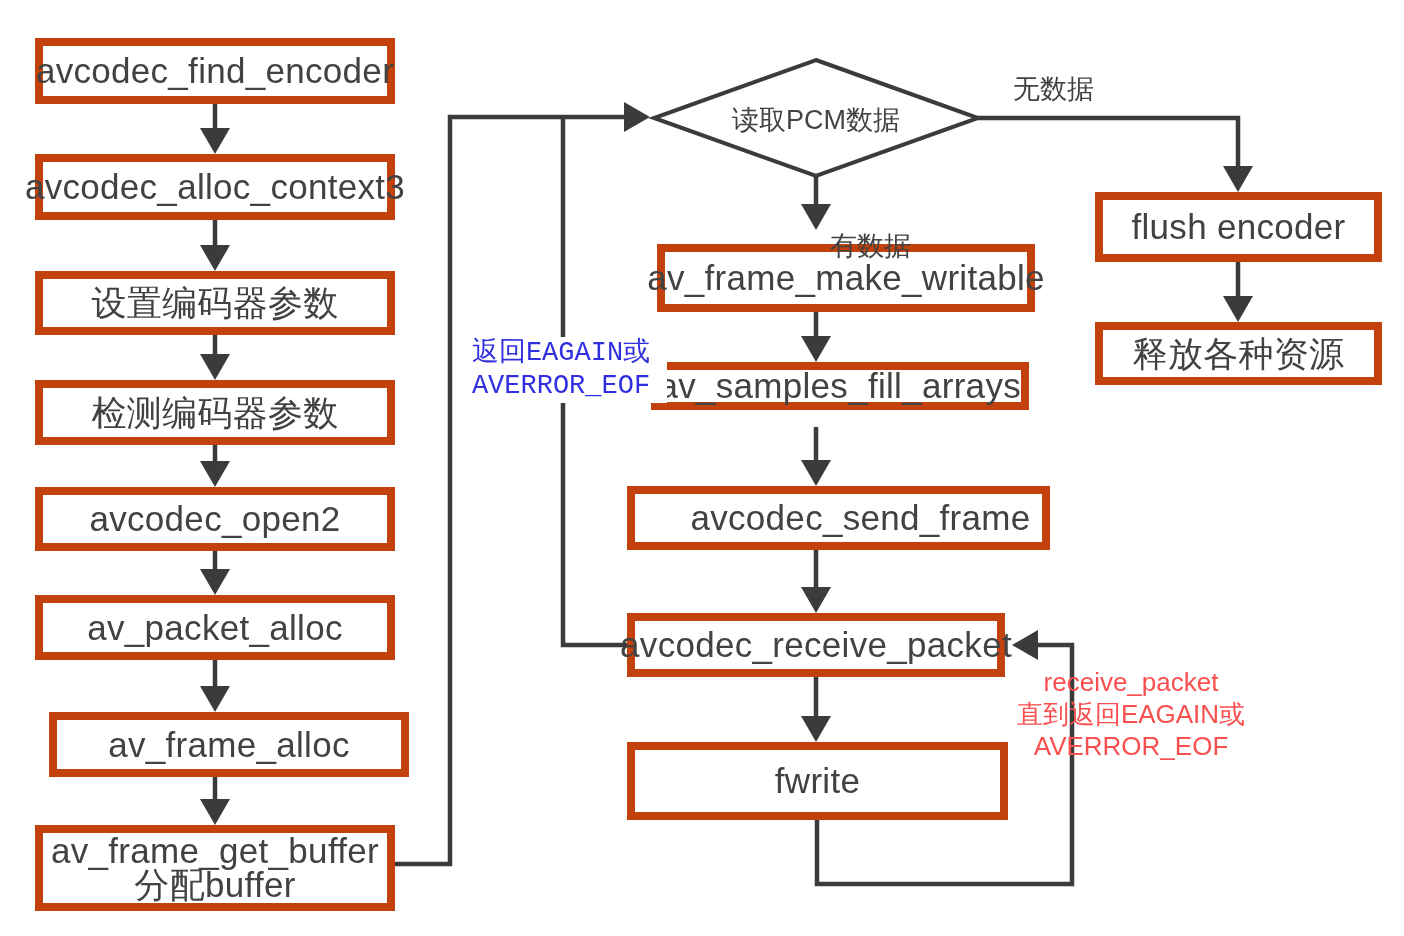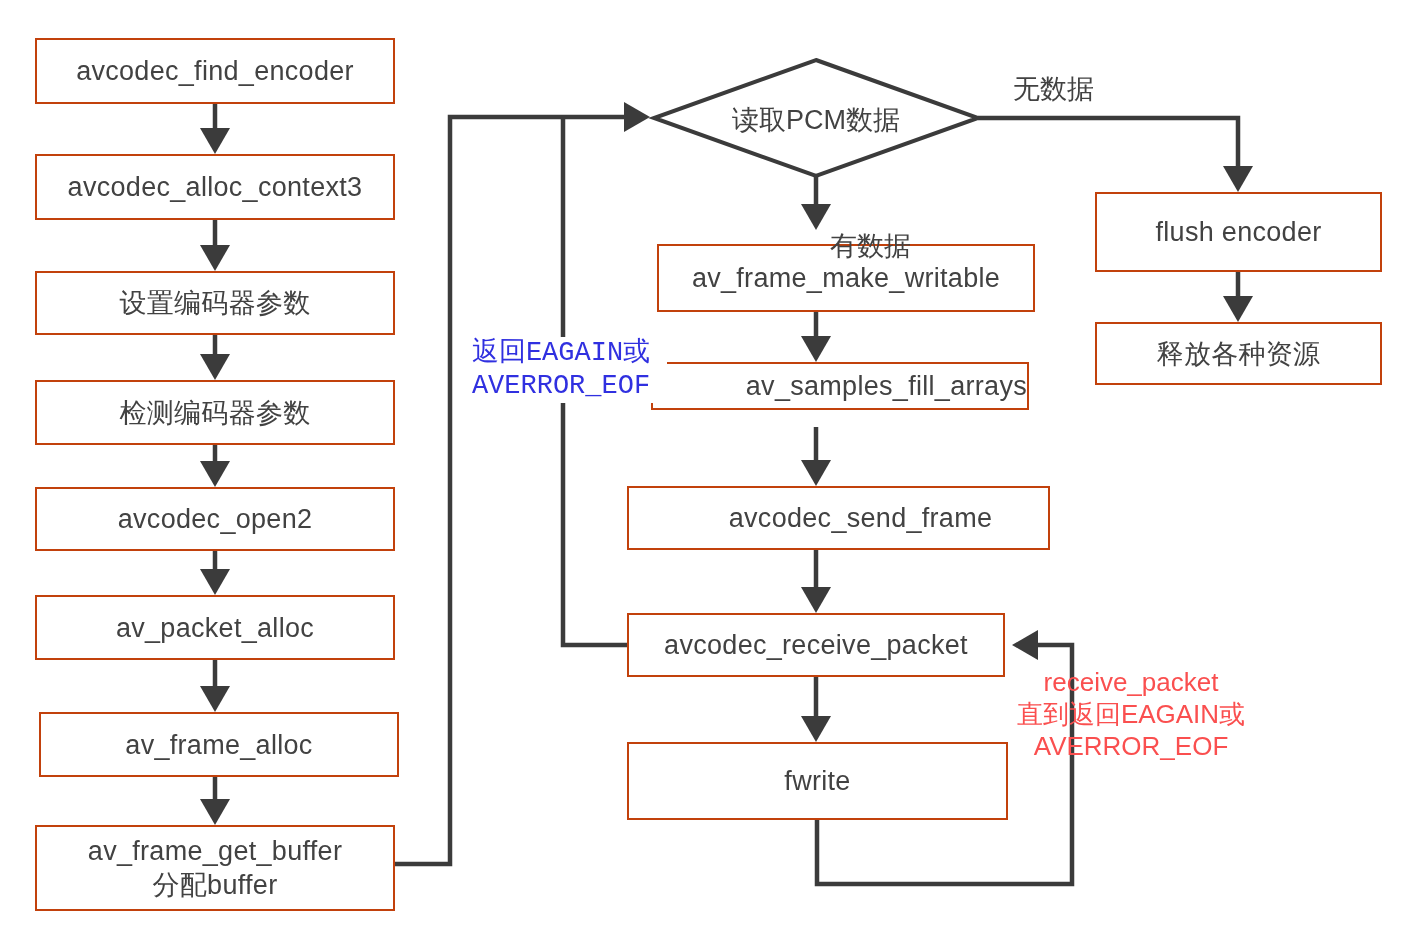--- a/index.html
+++ b/index.html
@@ -6,23 +6,23 @@
   #flowchart-canvas {
     position:relative; width:1404px; height:936px; background:#ffffff;
     font-family:"Liberation Sans", sans-serif; overflow:hidden;
   }
   #connector-layer { position:absolute; left:0; top:0; width:1404px; height:936px; }
   .edge-line { stroke:#3b3b3b; stroke-width:4.5; fill:none; }
   .edge-head { fill:#3b3b3b; stroke:none; }
   .diamond-shape { fill:#ffffff; stroke:#3b3b3b; stroke-width:4; }
   .box {
     position:absolute; box-sizing:border-box; background:#ffffff;
-    border:2px solid #c2410c; display:flex; flex-direction:column;
+    border:8px solid #c2410c; display:flex; flex-direction:column;
     align-items:center; justify-content:center; text-align:center;
-    font-size:27px; line-height:34px; color:#424242; letter-spacing:0.3px;
+    font-size:35px; line-height:34px; color:#424242; letter-spacing:0.3px;
     white-space:nowrap;
   }
   .lbl {
     position:absolute; font-size:27px; color:#424242; white-space:nowrap;
   }
   .ann {
     position:absolute; text-align:center; font-size:27px; line-height:33px;
     white-space:nowrap;
   }
   .ann-blue { color:#3030e0; background:#ffffff;font-family:Liberation Mono, monospace; }
@@ -122,21 +122,21 @@
   </div>
   <div class="box" style="left:35px;top:380px;width:360px;height:65px;">
     <span>检测编码器参数</span>
   </div>
   <div class="box" style="left:35px;top:487px;width:360px;height:64px;">
     <span>avcodec_open2</span>
   </div>
   <div class="box" style="left:35px;top:595px;width:360px;height:65px;">
     <span>av_packet_alloc</span>
   </div>
-  <div class="box" style="left:39px;top:712px;width:360px;height:65px;">
+  <div class="box" style="left:49px;top:712px;width:360px;height:65px;">
     <span>av_frame_alloc</span>
   </div>
   <div class="box" style="left:35px;top:825px;width:360px;height:86px;">
     <span>av_frame_get_buffer</span>
     <span>分配buffer</span>
   </div>
 
   <div class="lbl" style="left:691px;top:102px;width:250px;text-align:center;">读取PCM数据</div>
 
   <div class="box" style="left:627px;top:244px;width:378px;height:68px;margin-left:30px;">
@@ -148,21 +148,21 @@
   <div class="box" style="left:627px;top:486px;width:423px;height:64px;padding-left:44px;">
     <span>avcodec_send_frame</span>
   </div>
   <div class="box" style="left:627px;top:613px;width:378px;height:64px;">
     <span>avcodec_receive_packet</span>
   </div>
   <div class="box" style="left:627px;top:742px;width:381px;height:78px;line-height:36px;">
     <span>fwrite</span>
   </div>
 
-  <div class="box" style="left:1095px;top:192px;width:287px;height:80px;">
+  <div class="box" style="left:1095px;top:192px;width:287px;height:70px;">
     <span>flush encoder</span>
   </div>
   <div class="box" style="left:1095px;top:322px;width:287px;height:63px;">
     <span>释放各种资源</span>
   </div>
 
   <div class="lbl" style="left:830px;top:180px;margin-top:48px;">有数据</div>
   <div class="lbl" style="left:1013px;top:71px;text-align:center;">无数据</div>
 
   <div class="ann ann-blue" style="left:455px;top:337px;width:212px;">

